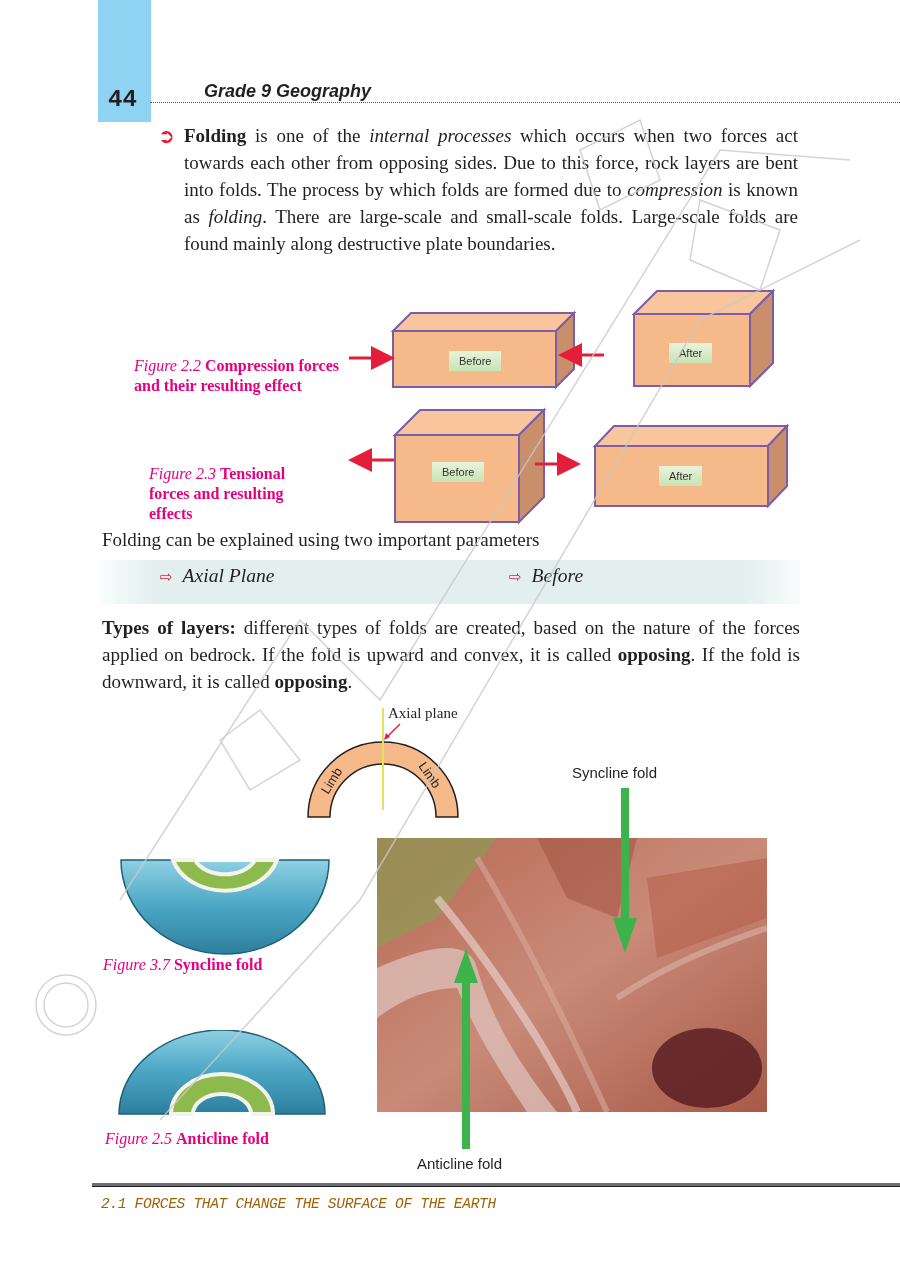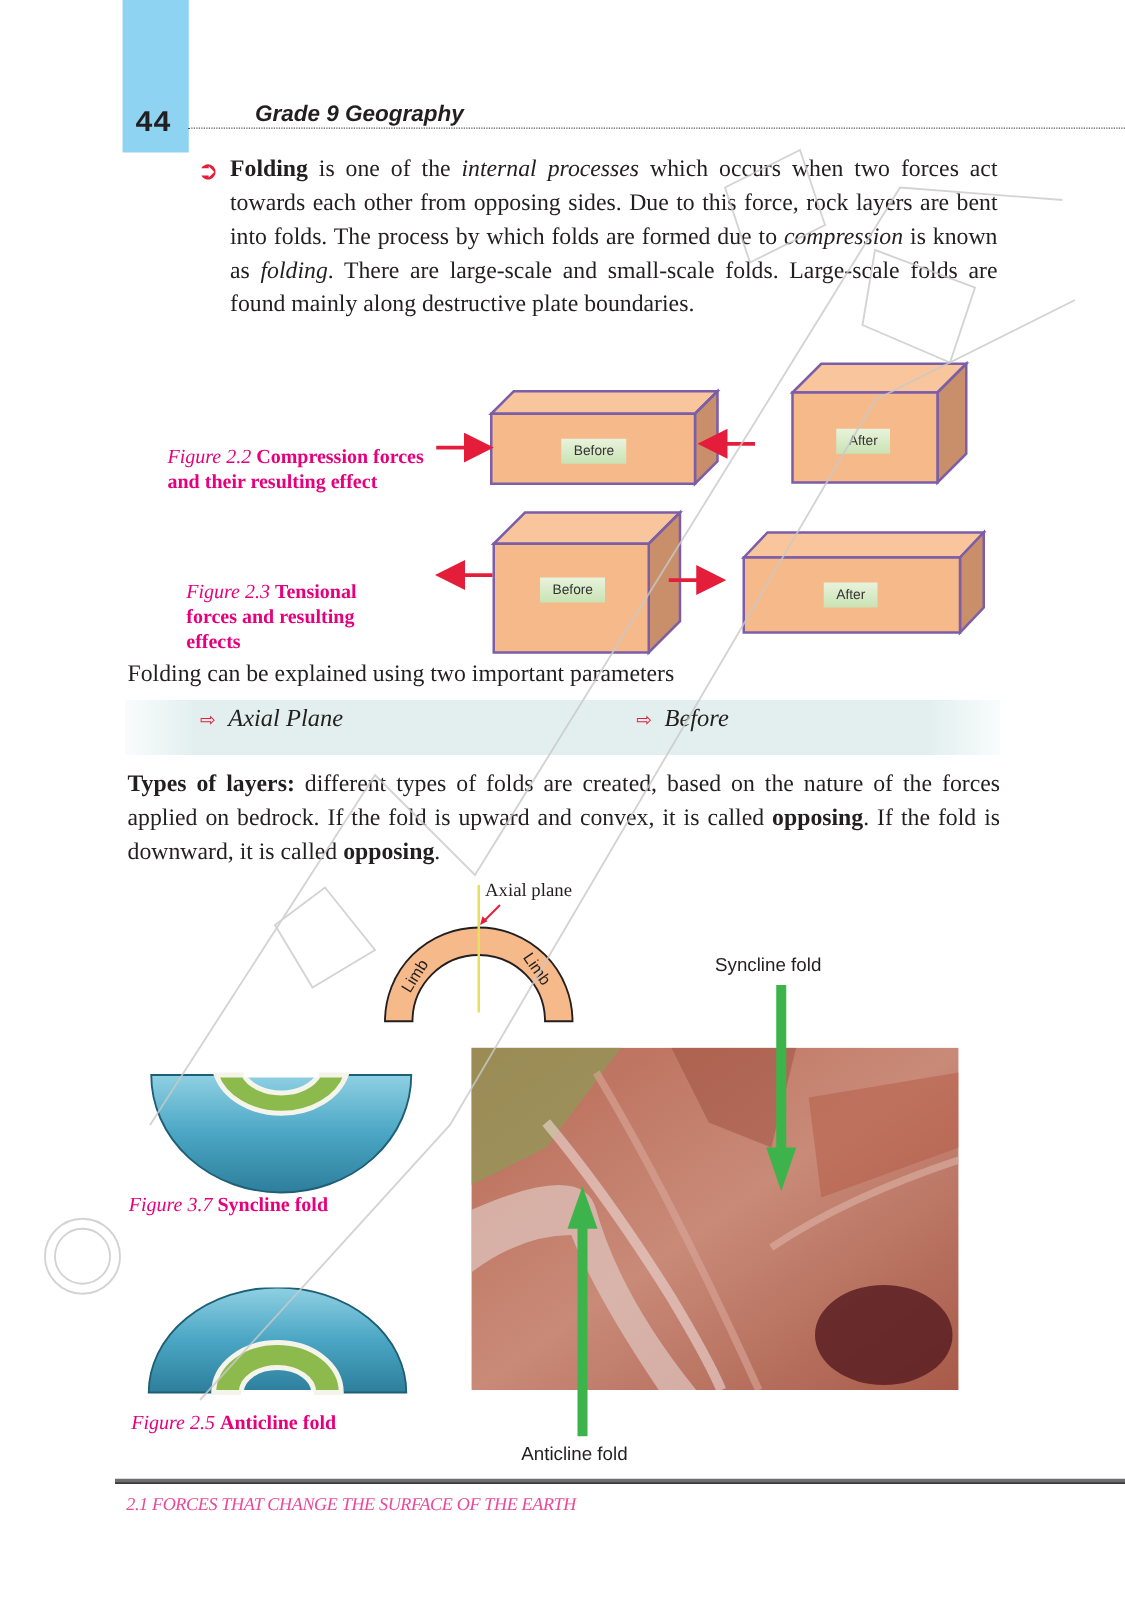--- a/index.html
+++ b/index.html
@@ -18,21 +18,21 @@
   .caption b { font-weight:bold; }
   .box-label { position:absolute; font-family:"Liberation Sans", sans-serif; font-size:11px; color:#333;
                background:linear-gradient(#e8f3dc,#c9e3b4); padding:4px 10px; }
   .params-band { left:100px; top:560px; width:700px; height:44px;
                  background:linear-gradient(90deg, rgba(225,240,240,0.2), #e3efef 8%, #e3efef 92%, rgba(225,240,240,0.2)); }
   .param { font-style:italic; font-size:19.6px; }
   .param .arr { color:#e41e3a; font-style:normal; font-family:"DejaVu Sans", sans-serif; font-size:15px; margin-right:10px; }
   .p2 { left:102px; top:614px; width:698px; }
   .label-sans { font-family:"Liberation Sans", sans-serif; font-size:15px; color:#231f20; }
   .footer-rule { left:92px; top:1183px; width:808px; height:3px; background:#6d6e71; border-bottom:1px solid #231f20; }
-  .footer { left:101px; top:1196px; font-family:Liberation Serif, serif; font-style:italic; font-size:14.5px; color:#ec4899; letter-spacing:-0.3px; }
+  .footer { left:101px; top:1196px; font-family:Liberation Mono, monospace; font-style:italic; font-size:14.5px; color:#a16207; letter-spacing:-0.3px; }
   .photo { left:377px; top:838px; width:390px; height:274px; overflow:hidden; }
   .watermark { left:0; top:0; width:900px; height:1278px; pointer-events:none; }
 </style>
 </head>
 <body>
 
 <div class="abs tab"></div>
 <div class="abs pageno">44</div>
 <div class="abs runhead">Grade 9 Geography</div>
 <div class="abs dots"></div>

